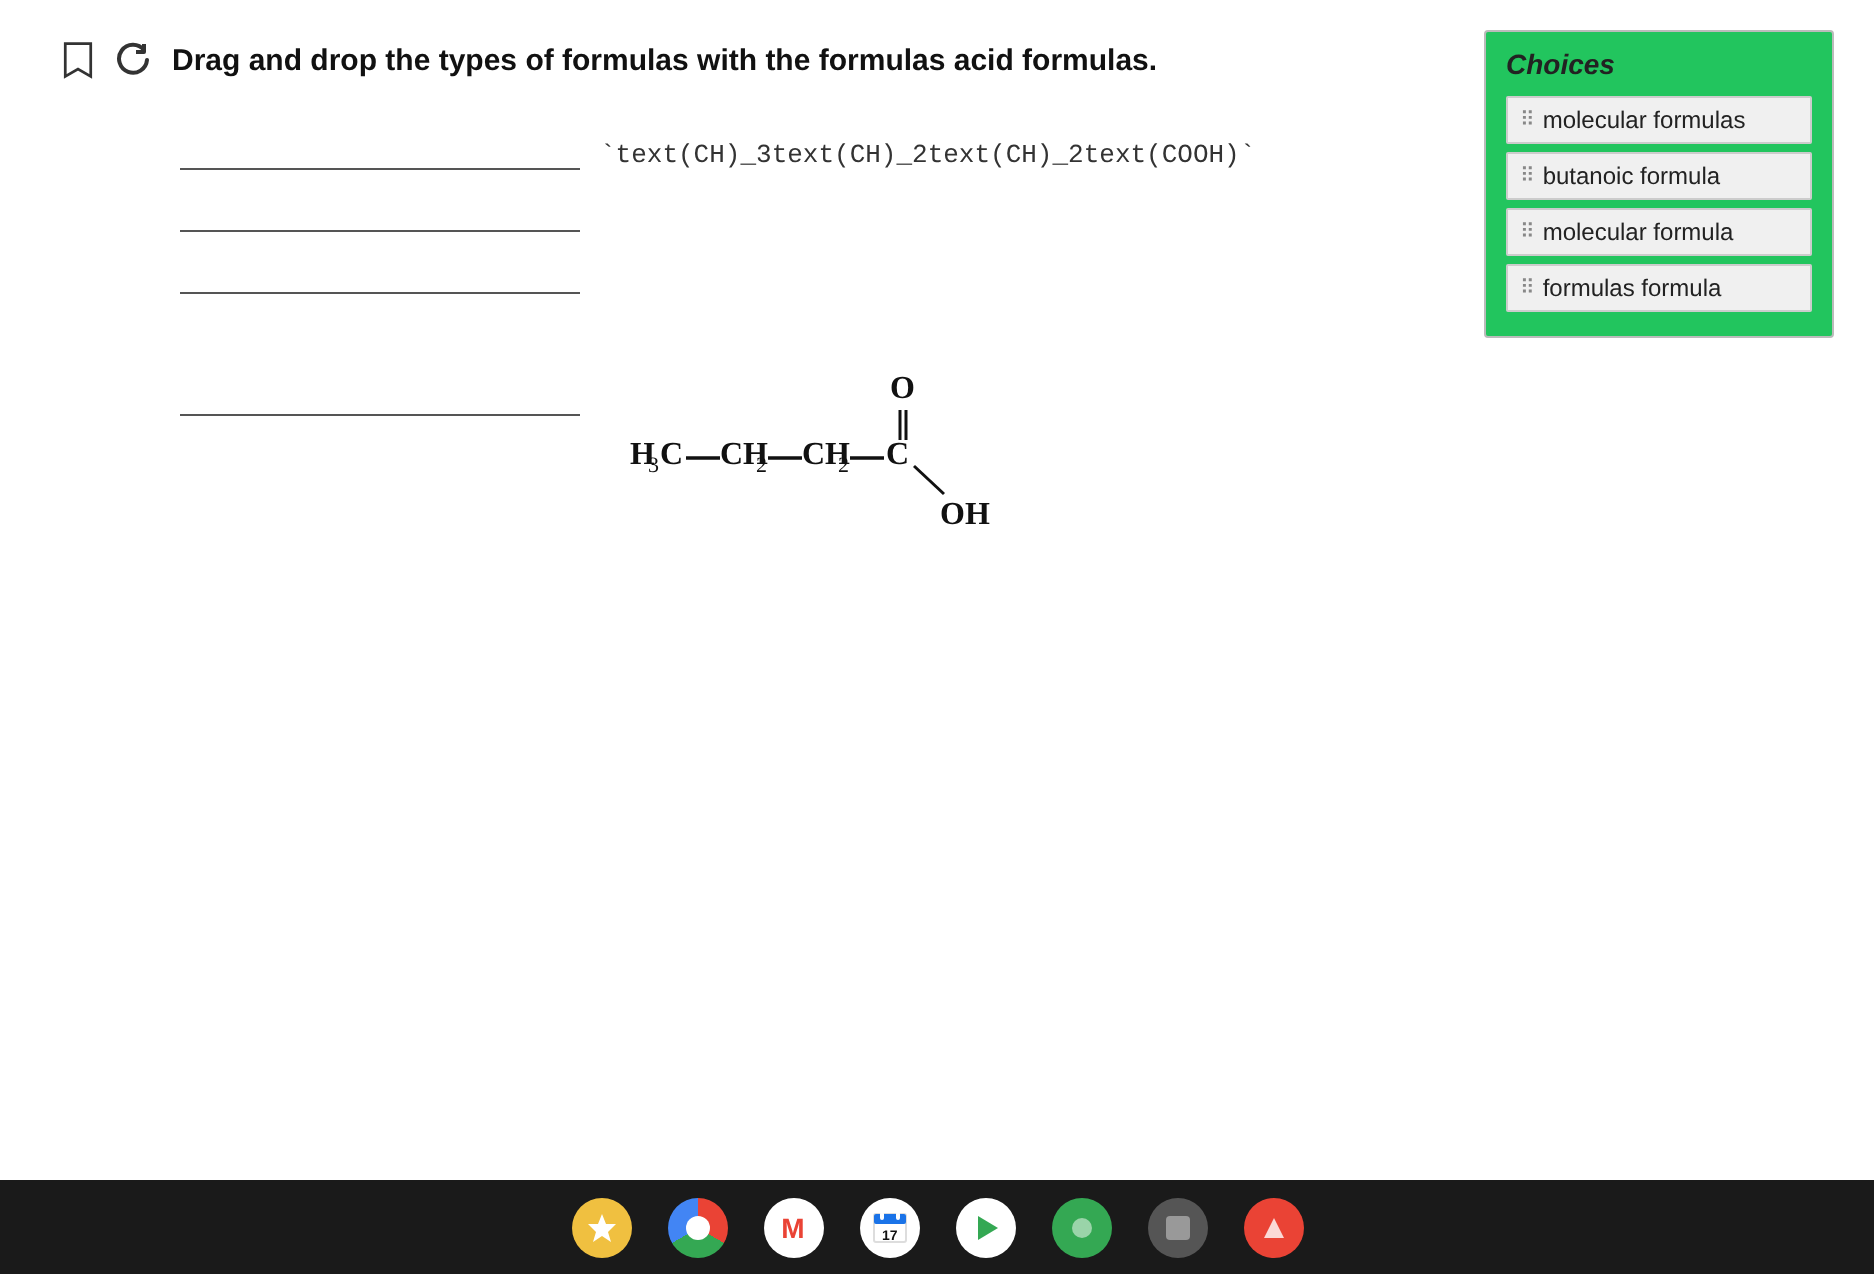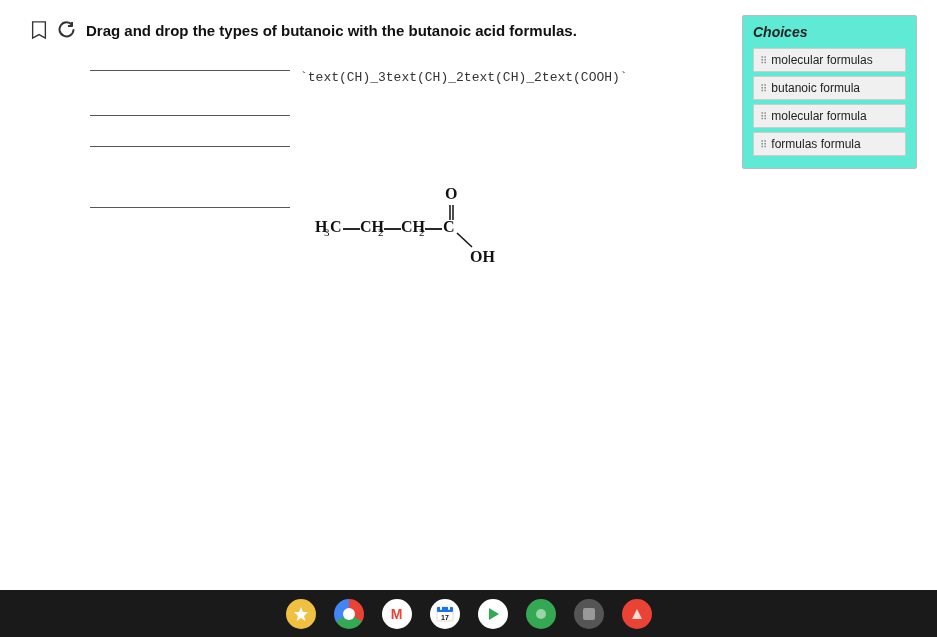--- a/index.html
+++ b/index.html
@@ -44,21 +44,21 @@
       font-size: 15px;
       font-weight: bold;
       color: #111;
     }
 
     .choices-panel {
       position: absolute;
       top: 15px;
       right: 20px;
       width: 175px;
-      background: #5eead4;
+      background: #22c55e;
       border: 1px solid #bbb;
       padding: 8px 10px;
       border-radius: 2px;
     }
 
     .choices-title {
       font-style: italic;
       font-weight: bold;
       font-size: 14px;
       color: #222;
@@ -85,21 +85,21 @@
       letter-spacing: -1px;
     }
 
     .drop-zones {
       margin-top: 10px;
       margin-left: 60px;
     }
 
     .drop-zone-row {
       display: flex;
-      align-items: flex-start;
+      align-items: flex-end;
       margin-bottom: 30px;
       gap: 10px;
     }
 
     .drop-line {
       width: 200px;
       height: 1px;
       background: #555;
       flex-shrink: 0;
     }
@@ -183,21 +183,21 @@
   <div class="question-header">
 
     <svg class="bookmark-icon" viewBox="0 0 18 22" fill="none" xmlns="http://www.w3.org/2000/svg">
       <path d="M2 2h14v18l-7-4-7 4V2z" stroke="#333" stroke-width="1.5" fill="none"></path>
     </svg>
 
     <svg class="refresh-icon" viewBox="0 0 18 18" fill="none" xmlns="http://www.w3.org/2000/svg">
       <path d="M14 4A7 7 0 1 0 15.5 9" stroke="#333" stroke-width="2" stroke-linecap="round"></path>
       <polyline points="14,1 14,5 10,5" stroke="#333" stroke-width="2" stroke-linejoin="round" fill="none"></polyline>
     </svg>
-    <span class="question-text">Drag and drop the types of butanoic with the butanoic acid formulas.</span>
+    <span class="question-text">Drag and drop the types of formulas with the formulas acid formulas.</span>
   </div>
 
   <div class="choices-panel">
     <div class="choices-title">Choices</div>
 
     <div class="choice-item">
       <span class="choice-drag-icon">⠿</span>
       <span>molecular formulas</span>
     </div>
     <div class="choice-item">

